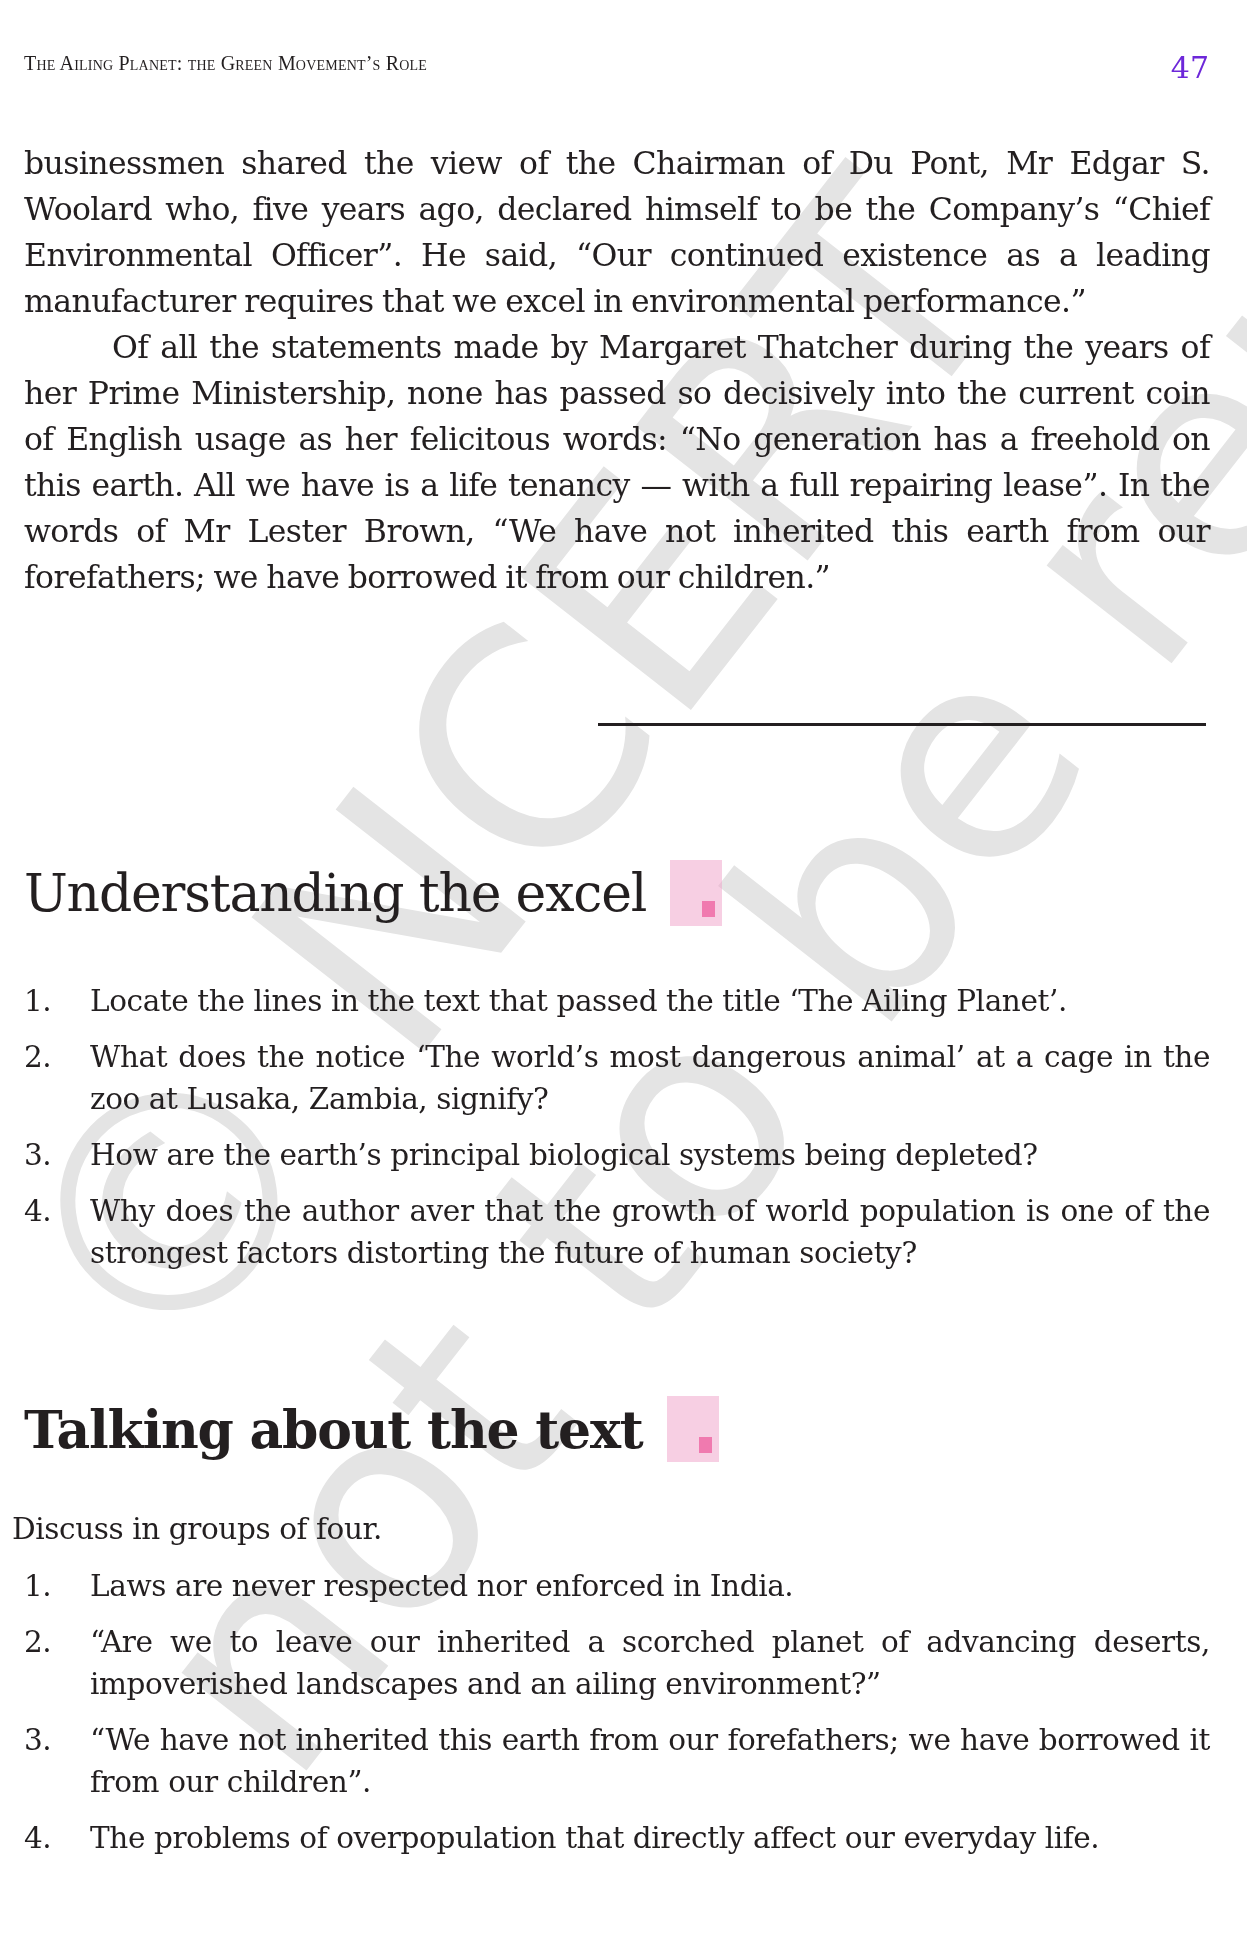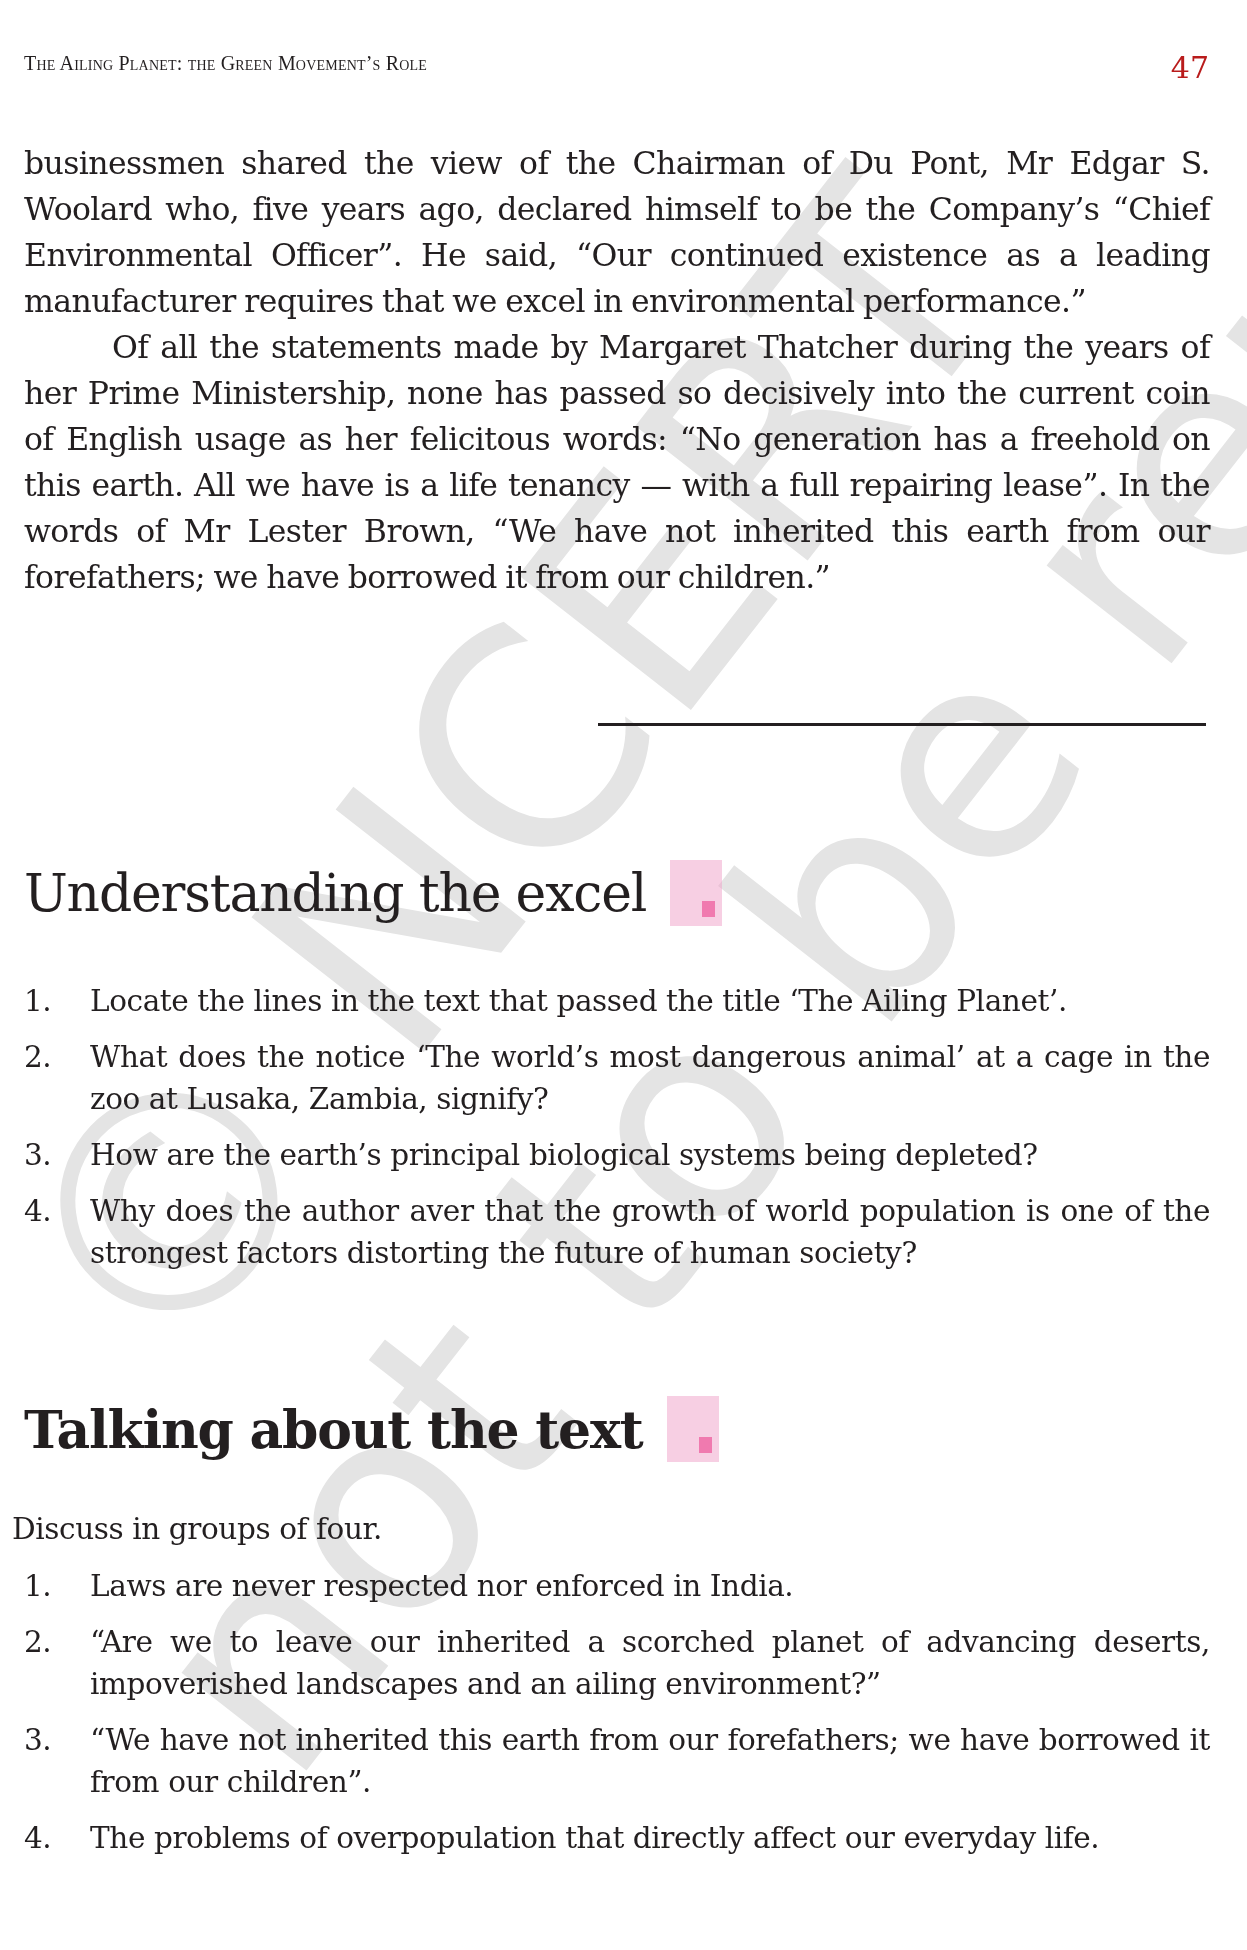--- a/index.html
+++ b/index.html
@@ -35,21 +35,21 @@
       font-variant: small-caps;
       letter-spacing: 0.2px;
       color: #231f20;
     }
     .page-number {
       position: absolute;
       top: 50px;
       right: 38px;
       font-family: "DejaVu Serif", serif;
       font-size: 30px;
-      color: #b91c1c;
+      color: #6d28d9;
     }
     .body-text {
       position: absolute;
       left: 24px;
       width: 1186px;
       font-family: "DejaVu Serif", serif;
       font-size: 31.5px;
       line-height: 46px;
       text-align: justify;
       letter-spacing: -0.6px;

